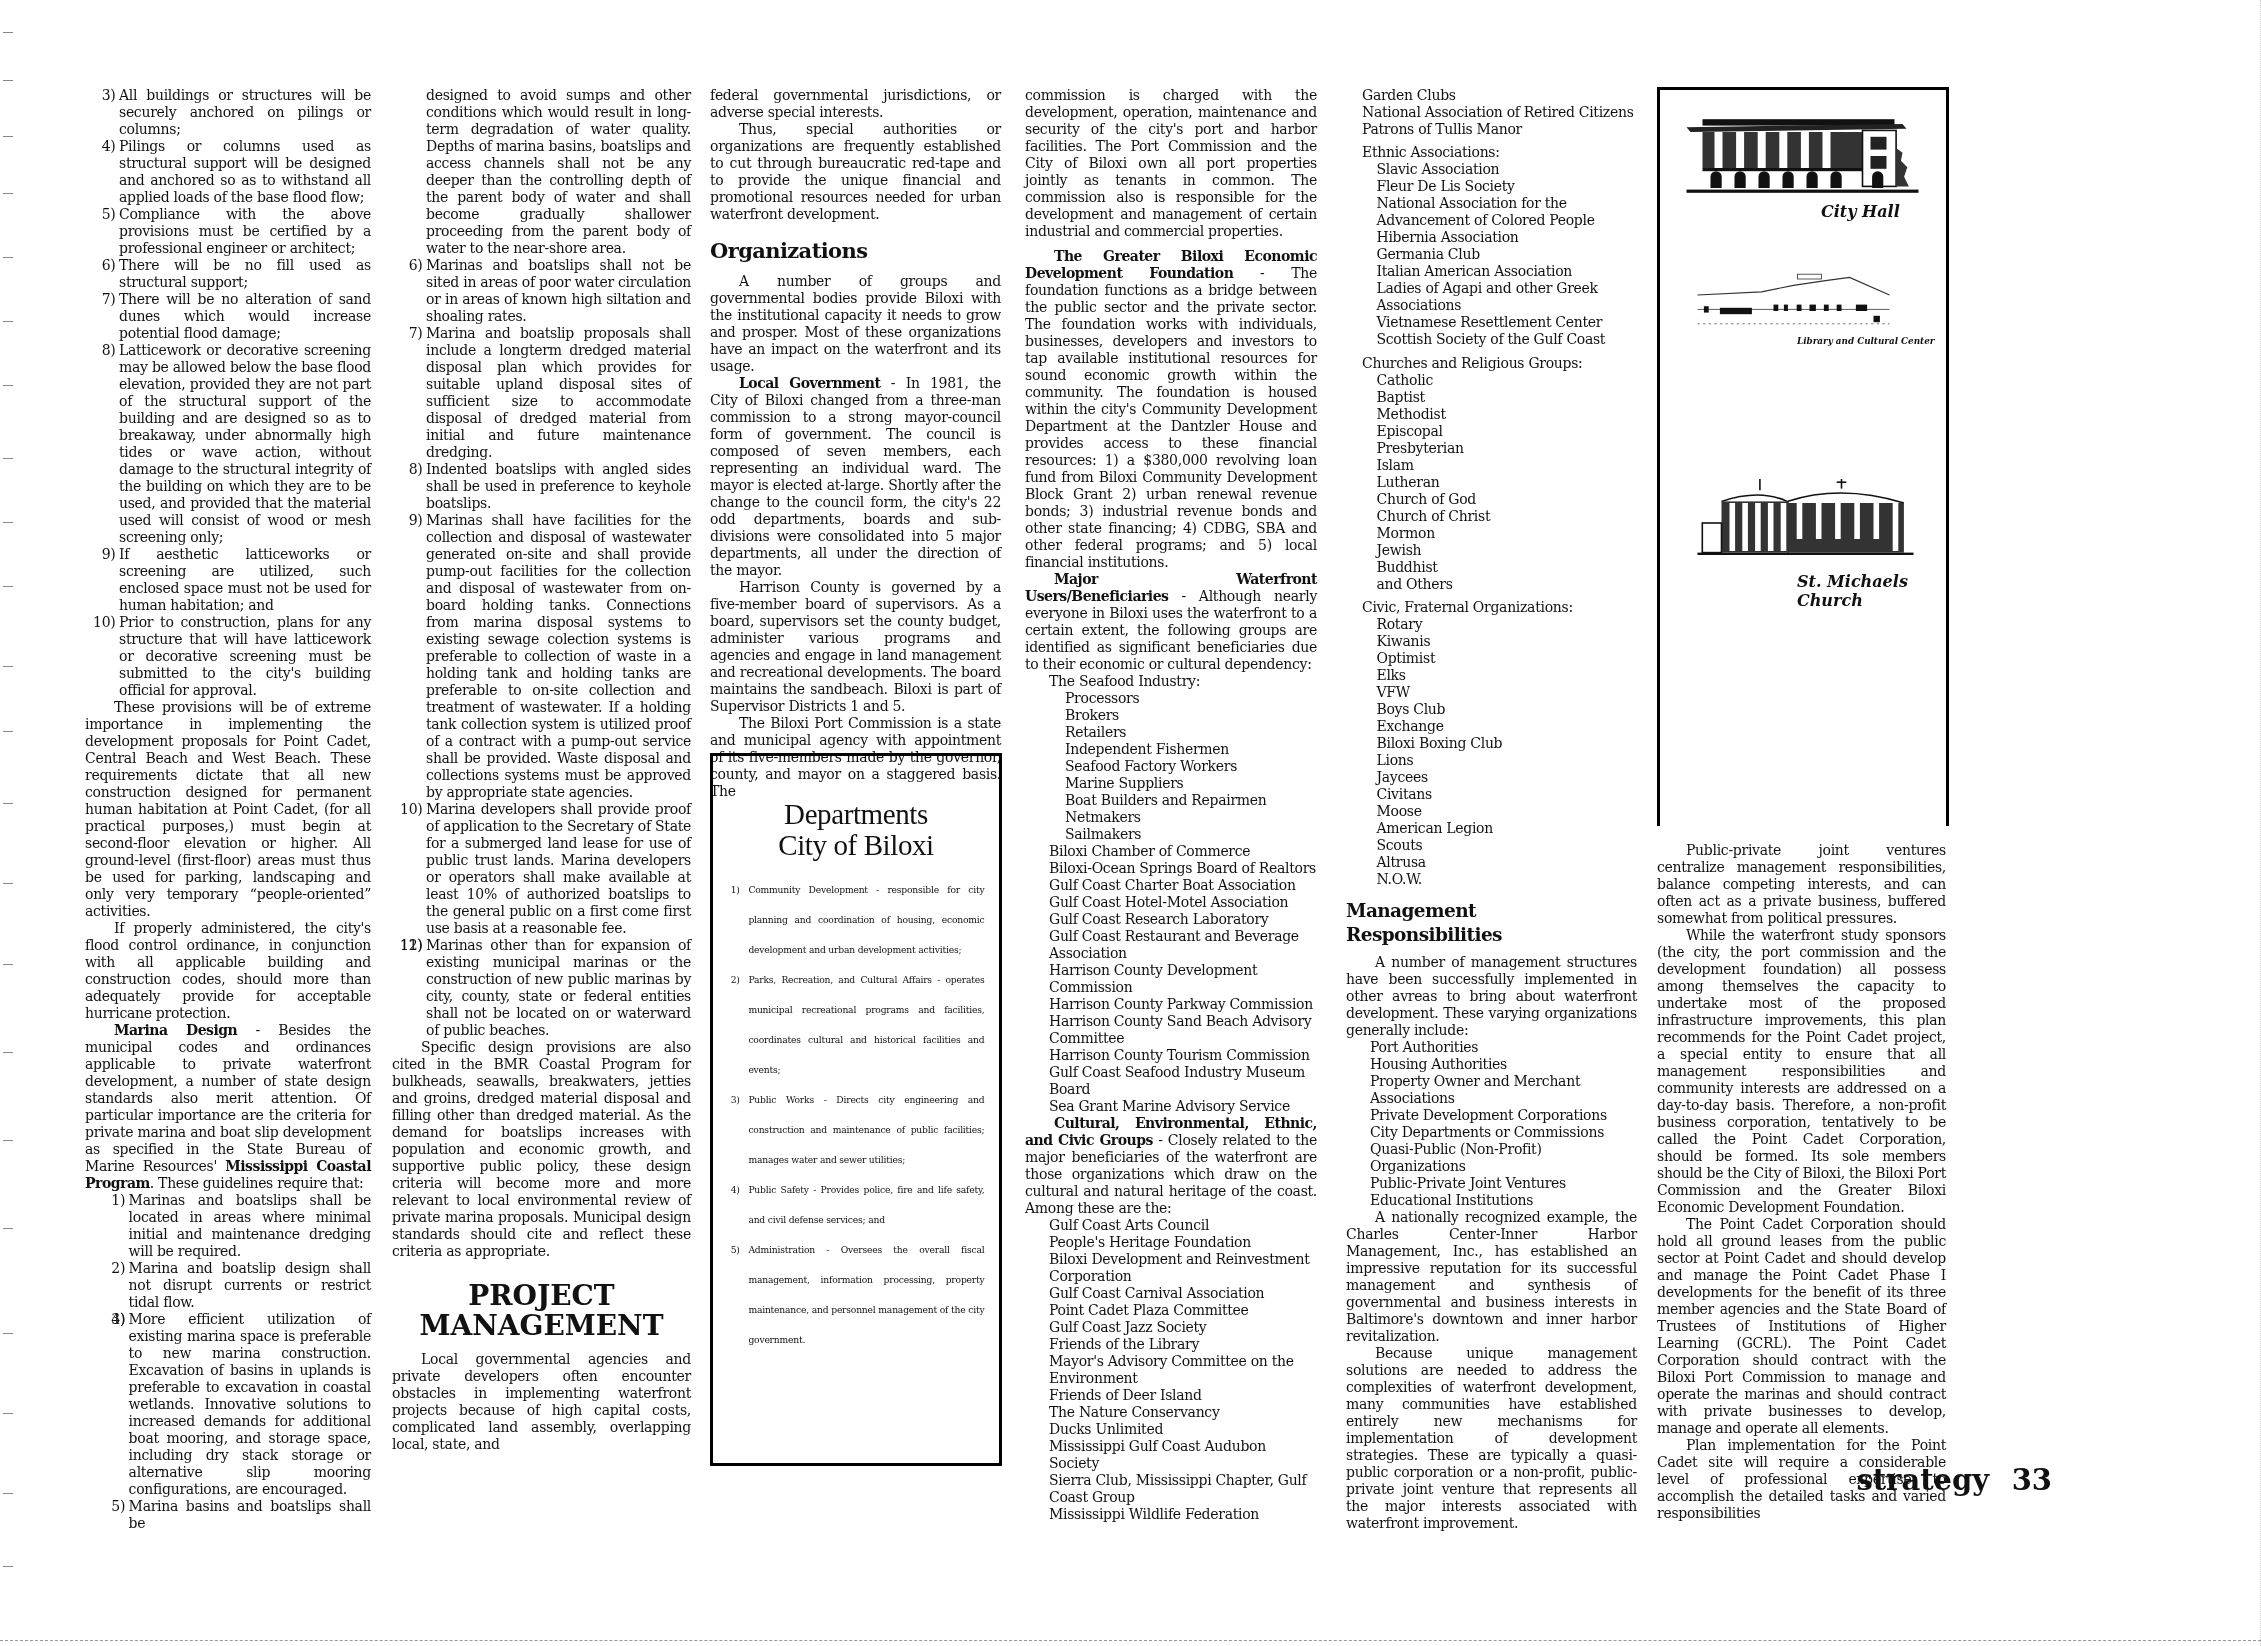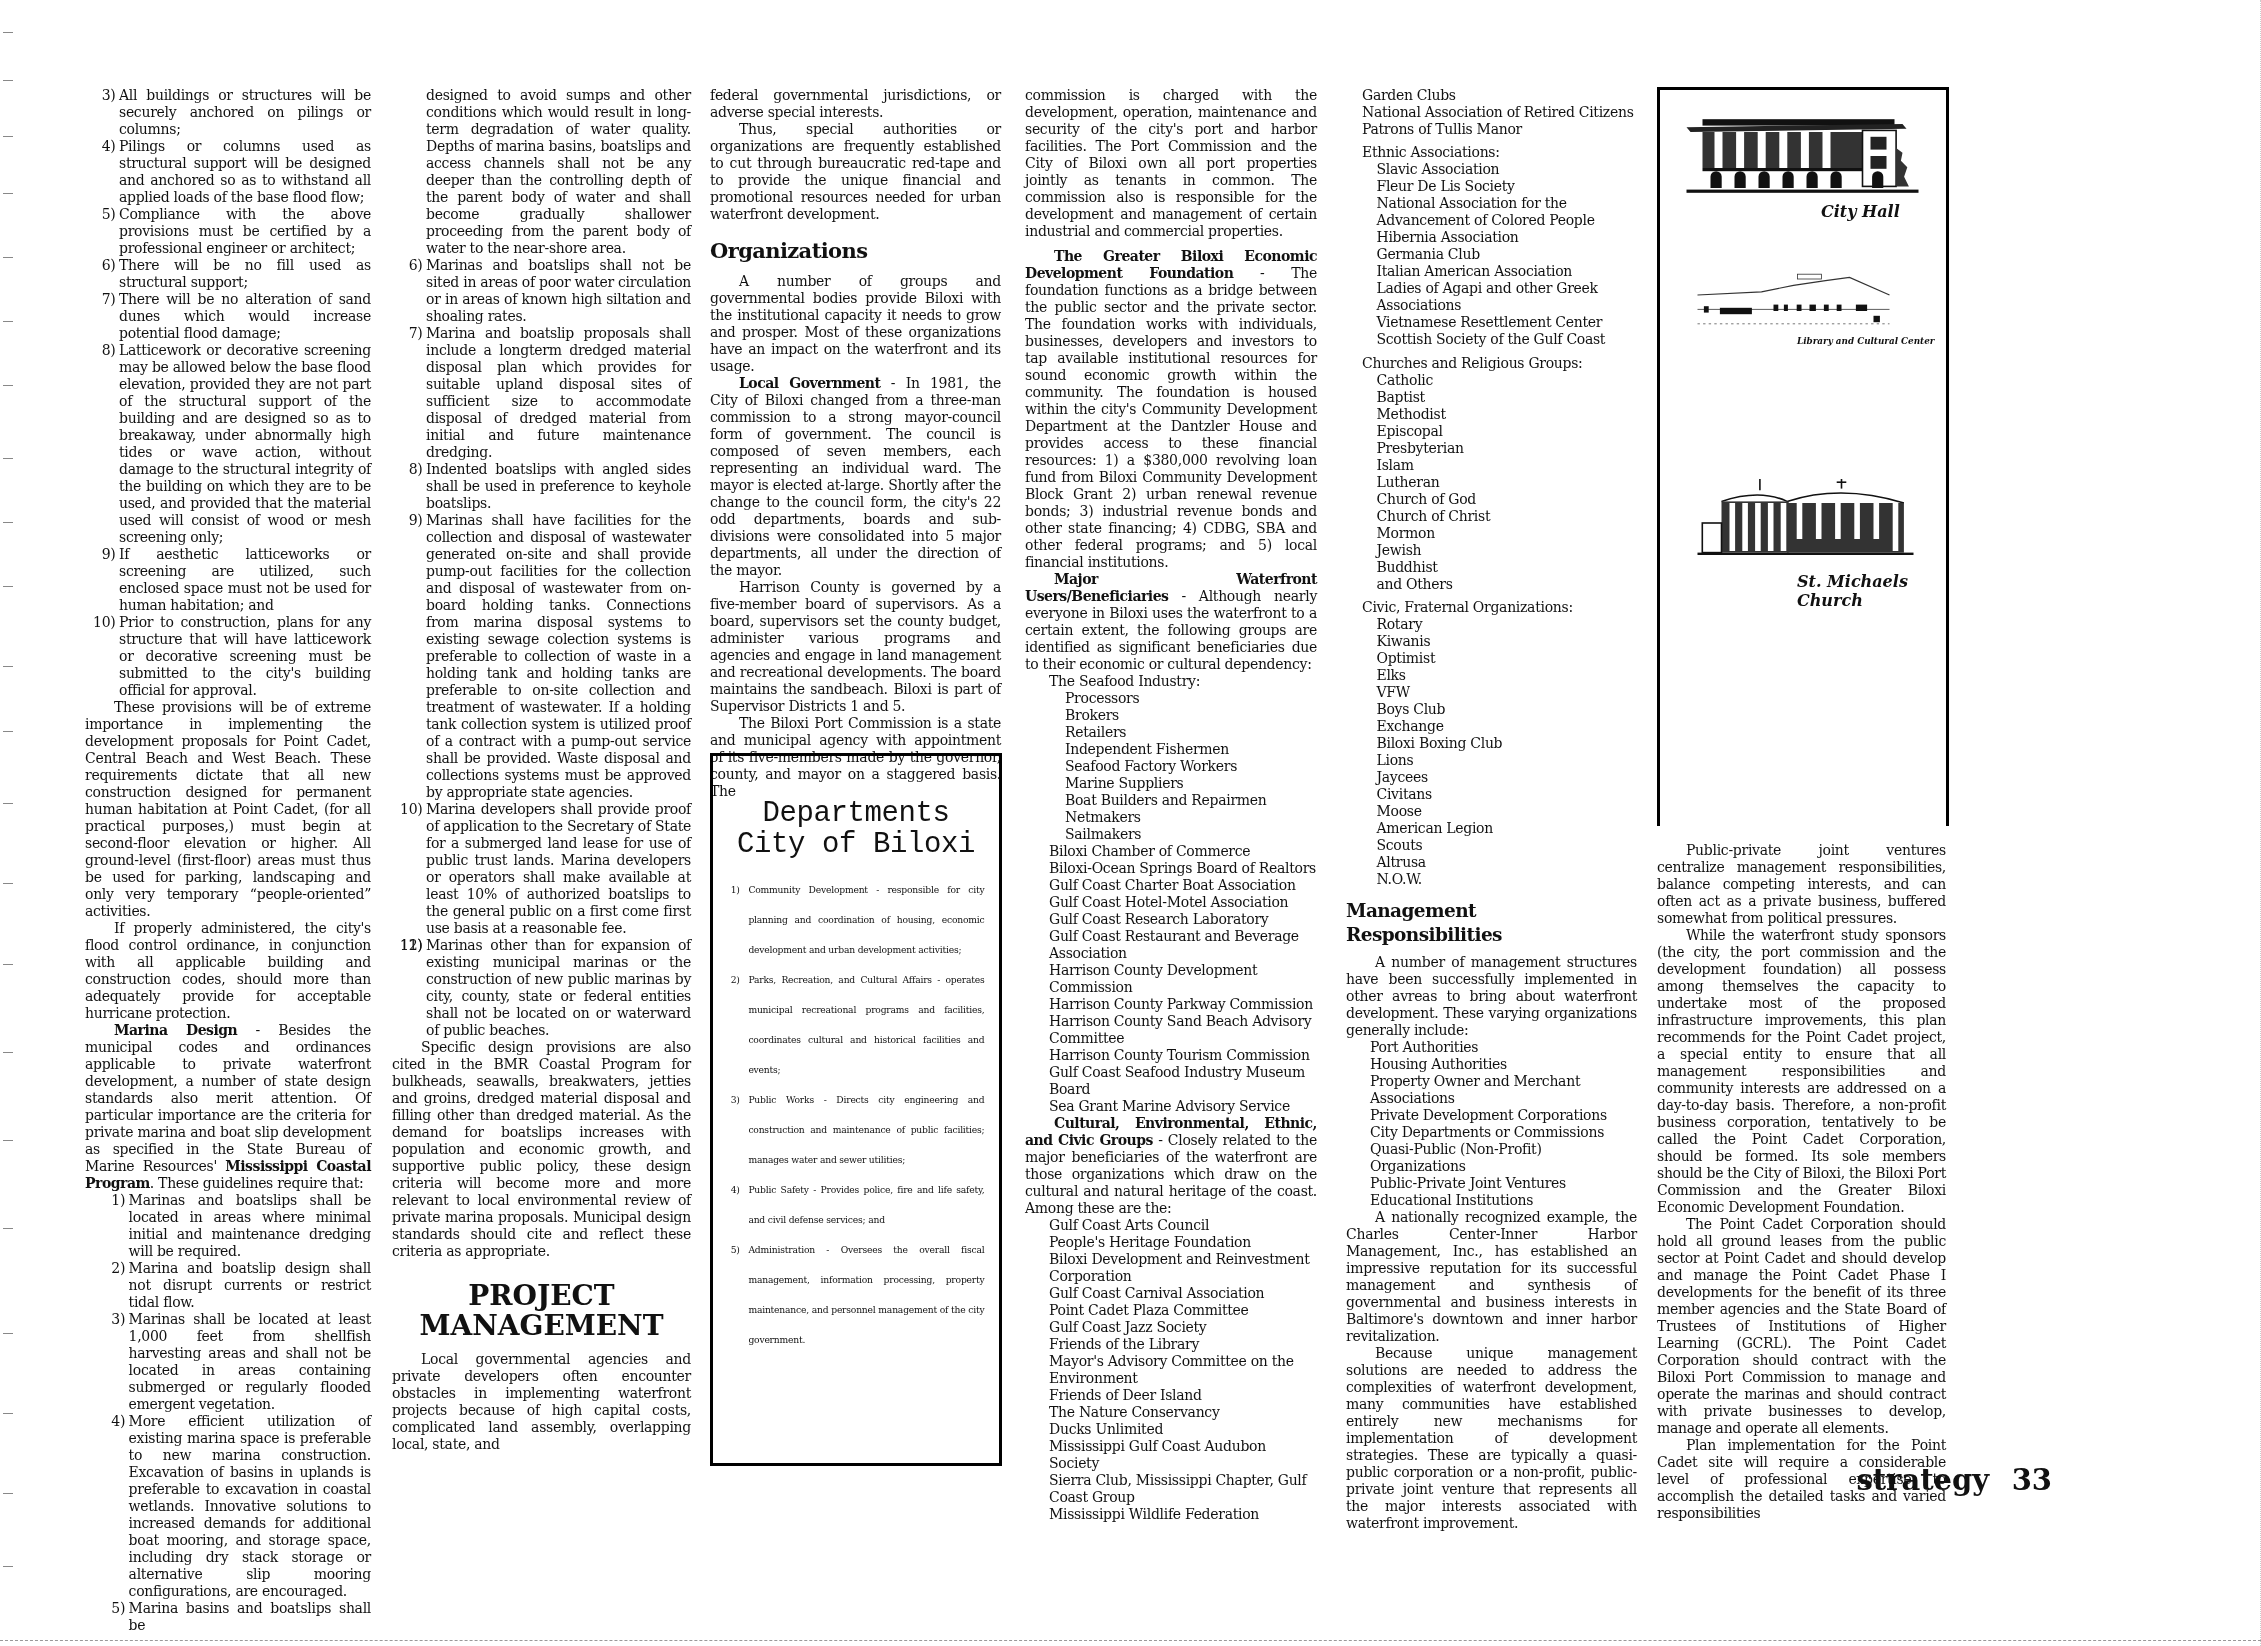--- a/index.html
+++ b/index.html
@@ -13,21 +13,21 @@
   ol.num li { position: relative; padding-left: 34px; }
   ol.num li .n { position: absolute; left: 0; top: 0; width: 30.5px; text-align: right; }
   .h2 { font-family: "DejaVu Serif", serif; font-weight: bold; font-size: 21px; line-height: 24px; margin: 16px 0 9.6px 0; letter-spacing: -0.6px; text-align: left; }
   .h1 { font-family: "DejaVu Serif", serif; font-weight: 900; font-size: 28px; line-height: 30px; text-align: center; margin: 21px 0 9.6px 0; letter-spacing: 0px; }
   .list { text-align: left; }
   .list .i1 { padding-left: 24px; }
   .list .i2 { padding-left: 40px; }
   .list .cont { padding-left: 32px; }
   .gap { height: 8px; }
   .box { position: absolute; border: 3.2px solid #000; }
-  .dept-title { text-align: center; font-family: Liberation Mono, monospace; font-size: 29px; line-height: 30.5px; margin-top: 43px; margin-bottom: 14.5px; letter-spacing: -0.4px; }
+  .dept-title { text-align: center; font-family: Liberation Serif, serif; font-size: 29px; line-height: 30.5px; margin-top: 43px; margin-bottom: 14.5px; letter-spacing: -0.4px; }
   .dept-list { list-style: none; padding: 0 14.5px 0 17.7px; font-size: 9.2px; line-height: 30px; letter-spacing: -0.2px; }
   .dept-list li { position: relative; padding-left: 17.7px; text-align: justify; }
   .dept-list li .n { position: absolute; left: 0; }
   .illus { position: absolute; border: 3.2px solid #000; border-bottom: none; }
   .caption { position: absolute; font-family: "DejaVu Serif", serif; font-style: italic; font-size: 16px; font-weight: bold; }
   .footer { position: absolute; right: 209px; top: 1463px; font-family: "DejaVu Serif", serif; font-weight: 900; font-size: 29px; letter-spacing: 0px; }
   .footer .pg { margin-left: 22.5px; }
   .margin-marks { position: absolute; left: 0; top: 24px; width: 16px; height: 1566px; }
   .margin-marks div { position: absolute; left: 3.2px; width: 9.6px; border-top: 1.6px solid #888; }
   .bottom-rule { position: absolute; left: 0; right: 0; top: 1640px; border-top: 1.6px dashed #999; }
@@ -72,21 +72,21 @@
     <li><span class="n">8)</span><span>Latticework or decorative screening may be allowed below the base flood elevation, provided they are not part of the structural support of the building and are designed so as to breakaway, under abnormally high tides or wave action, without damage to the structural integrity of the building on which they are to be used, and provided that the material used will consist of wood or mesh screening only;</span></li>
     <li><span class="n">9)</span><span>If aesthetic latticeworks or screening are utilized, such enclosed space must not be used for human habitation; and</span></li>
     <li><span class="n">10)</span><span>Prior to construction, plans for any structure that will have latticework or decorative screening must be submitted to the city's building official for approval.</span></li>
   </ol>
   <p>These provisions will be of extreme importance in implementing the development proposals for Point Cadet, Central Beach and West Beach. These requirements dictate that all new construction designed for permanent human habitation at Point Cadet, (for all practical purposes,) must begin at second-floor elevation or higher. All ground-level (first-floor) areas must thus be used for parking, landscaping and only very temporary “people-oriented” activities.</p>
   <p>If properly administered, the city's flood control ordinance, in conjunction with all applicable building and construction codes, should more than adequately provide for acceptable hurricane protection.</p>
   <p><span class="bold">Marina Design</span><span> - Besides the municipal codes and ordinances applicable to private waterfront development, a number of state design standards also merit attention. Of particular importance are the criteria for private marina and boat slip development as specified in the State Bureau of Marine Resources' </span><span class="bold">Mississippi Coastal Program</span><span>. These guidelines require that:</span></p>
   <ol class="num" style="padding-left:9.6px;">
     <li><span class="n">1)</span><span>Marinas and boatslips shall be located in areas where minimal initial and maintenance dredging will be required.</span></li>
     <li><span class="n">2)</span><span>Marina and boatslip design shall not disrupt currents or restrict tidal flow.</span></li>
-    <li><span class="n">3)</span><span>Marinas shall be located at least 1,000 feet from shellfish harvesting areas and shall not be located in areas containing submerged or regularly flooded emergent vegetation.</span></li>
+    <li><span class="n">3)</span></li>
     <li><span class="n">4)</span><span>More efficient utilization of existing marina space is preferable to new marina construction. Excavation of basins in uplands is preferable to excavation in coastal wetlands. Innovative solutions to increased demands for additional boat mooring, and storage space, including dry stack storage or alternative slip mooring configurations, are encouraged.</span></li>
     <li><span class="n">5)</span><span>Marina basins and boatslips shall be</span></li>
   </ol>
 </div>
 
 <div class="col" style="left:392px; width:299px;">
   <ol class="num">
     <li><span>designed to avoid sumps and other conditions which would result in long-term degradation of water quality. Depths of marina basins, boatslips and access channels shall not be any deeper than the controlling depth of the parent body of water and shall become gradually shallower proceeding from the parent body of water to the near-shore area.</span></li>
     <li><span class="n">6)</span><span>Marinas and boatslips shall not be sited in areas of poor water circulation or in areas of known high siltation and shoaling rates.</span></li>
     <li><span class="n">7)</span><span>Marina and boatslip proposals shall include a longterm dredged material disposal plan which provides for suitable upland disposal sites of sufficient size to accommodate disposal of dredged material from initial and future maintenance dredging.</span></li>

